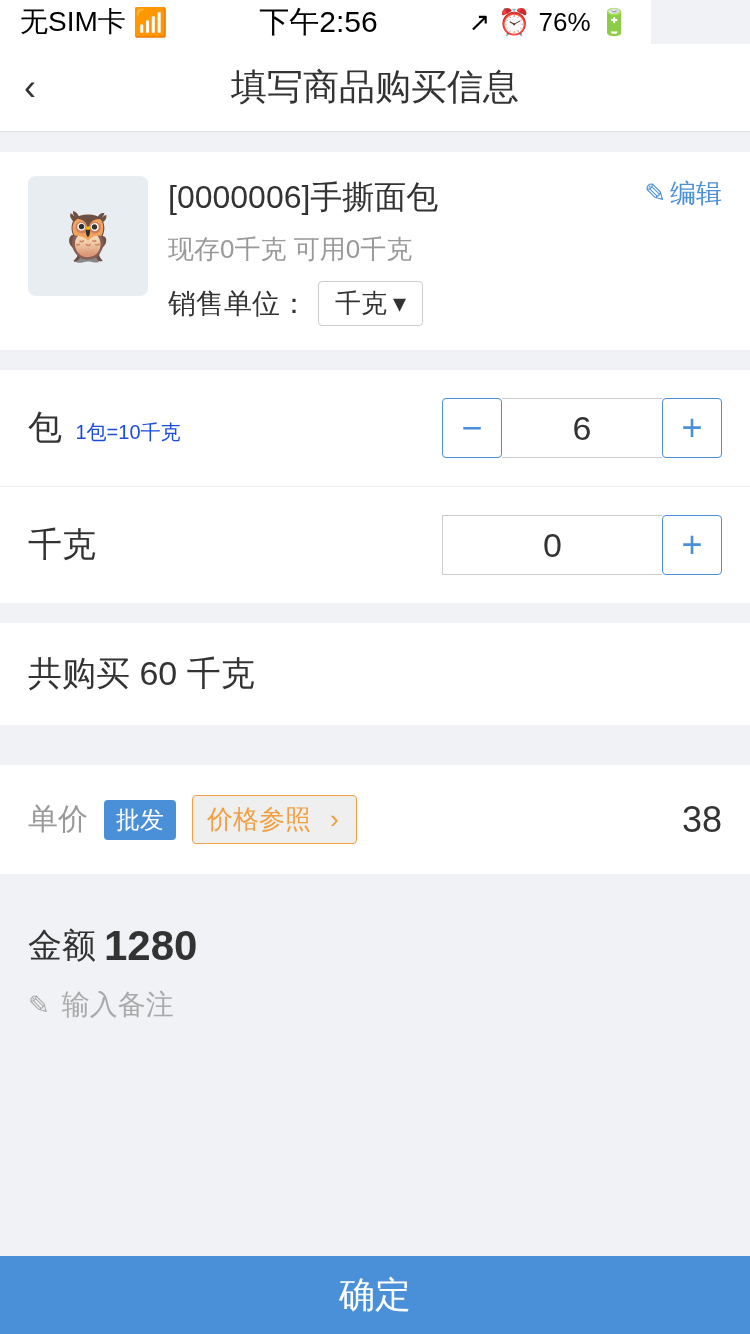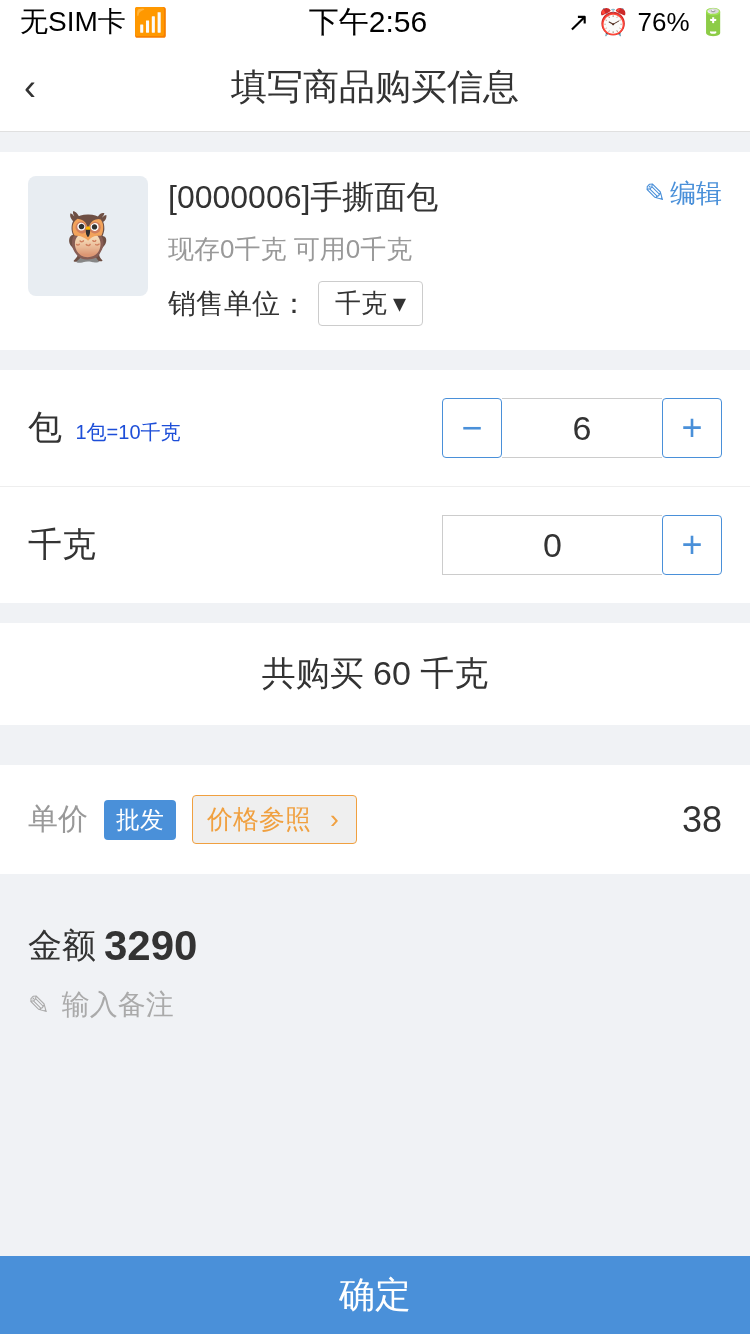--- a/index.html
+++ b/index.html
@@ -9,21 +9,21 @@
       min-height: 1334px;
       background: #f0f2f5;
       font-family: -apple-system, "PingFang SC", "Helvetica Neue", sans-serif;
       font-size: 32px;
       color: #333;
       position: relative;
     }
 
     
     .status-bar {
-      width: 750px;
+      width: 651px;
       height: 44px;
       background: #fff;
       display: flex;
       align-items: center;
       justify-content: space-between;
       padding: 0 20px;
       font-size: 28px;
       color: #000;
     }
     .status-left {
@@ -203,21 +203,20 @@
     }
 
     
     .total-row {
       background: #fff;
       padding: 28px 28px;
       display: flex;
       align-items: center;
       justify-content: space-between;
       margin-top: 20px;
-      flex-direction: column;
     }
     .total-label {
       font-size: 34px;
       color: #333;
     }
     .batch-btn {
       border: 1px solid #4a90d9;
       color: #4a90d9;
       background: #fff;
       border-radius: 6px;
@@ -400,21 +399,21 @@
   <span class="price-tag">批发</span>
   <button class="price-ref-btn">价格参照 ›</button>
   <span class="price-value">38</span>
 </div>
 
 <div class="separator"></div>
 
 <div class="amount-section">
   <div class="amount-row">
     <span class="amount-label">金额</span>
-    <span class="amount-value">3290</span>
+    <span class="amount-value">1280</span>
   </div>
   <div class="note-row">
     <span class="pencil-icon">✎</span>
     <span>输入备注</span>
   </div>
 </div>
 
 <div class="bottom-space"></div>
 
 <button class="confirm-btn">确定</button>

